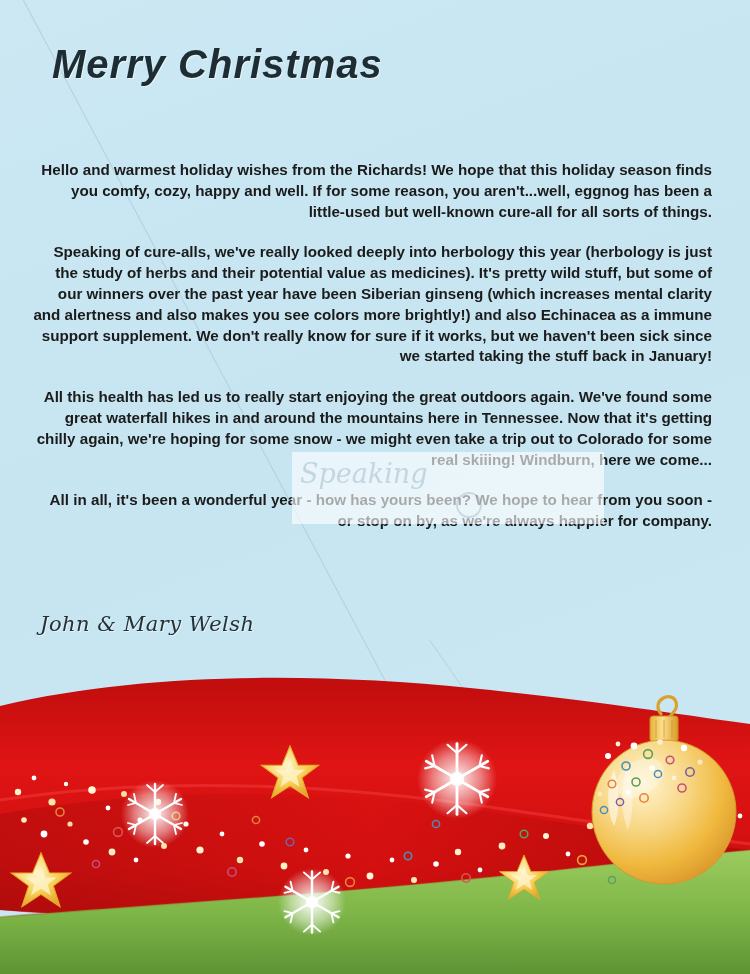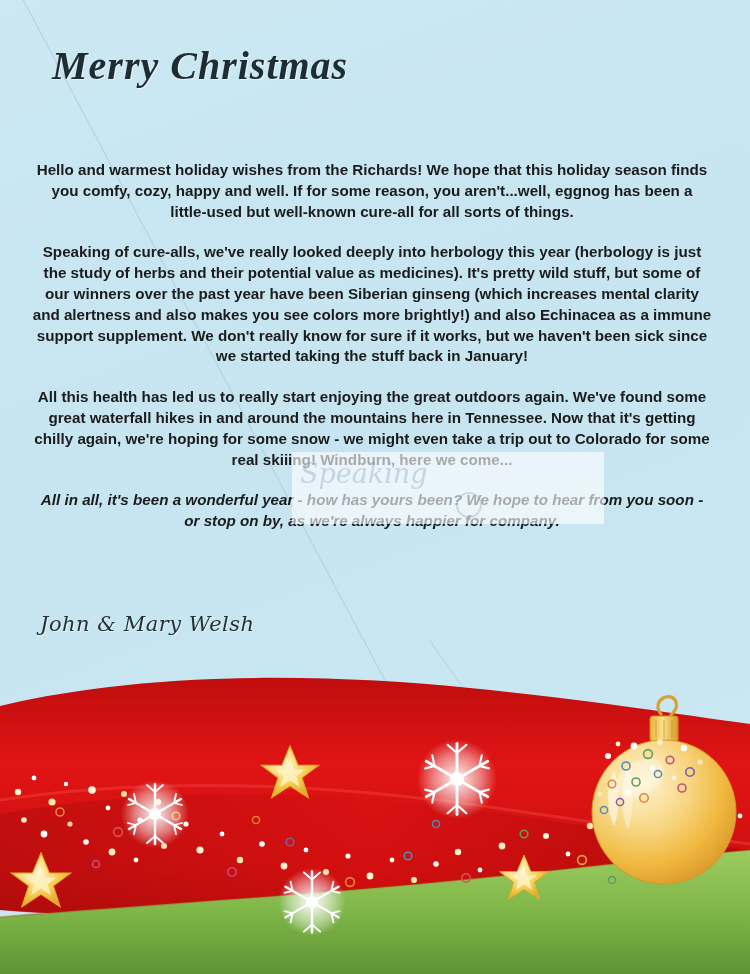--- a/index.html
+++ b/index.html
@@ -40,21 +40,21 @@
     height: 1px;
     background: rgba(150,180,195,0.35);
     transform: rotate(55deg);
     transform-origin: 0 0;
     pointer-events: none;
   }
   .title {
     position: absolute;
     left: 52px;
     top: 42px;
-    font-family: Liberation Serif, serif;
+    font-family: Liberation Sans, sans-serif;
     font-style: italic;
     font-size: 40px;
     font-weight: 700;
     color: #1d2d33;
     letter-spacing: 1px;
     text-shadow: 1px 1px 0 rgba(255,255,255,0.55);
     white-space: nowrap;
   }
   .letter {
     position: absolute;
@@ -62,23 +62,23 @@
     top: 160px;
     width: 680px;
   }
   .para {
     font-family: "Liberation Sans", sans-serif;
     font-size: 15.2px;
     font-weight: bold;
     line-height: 20.8px;
     color: #1b1b1b;
     margin: 0 0 20px 0;
-    text-align: center;
-  }
-  .para:last-child { margin-bottom: 12px; font-style: italic; }
+    text-align: right;
+  }
+  .para:last-child { margin-bottom: 12px; }
 
   .signature {
     position: absolute;
     left: 40px;
     top: 588px;
     font-family: "DejaVu Serif", serif;
     font-style: italic;
     font-size: 21px;
     color: #243238;
     letter-spacing: 0.5px;

